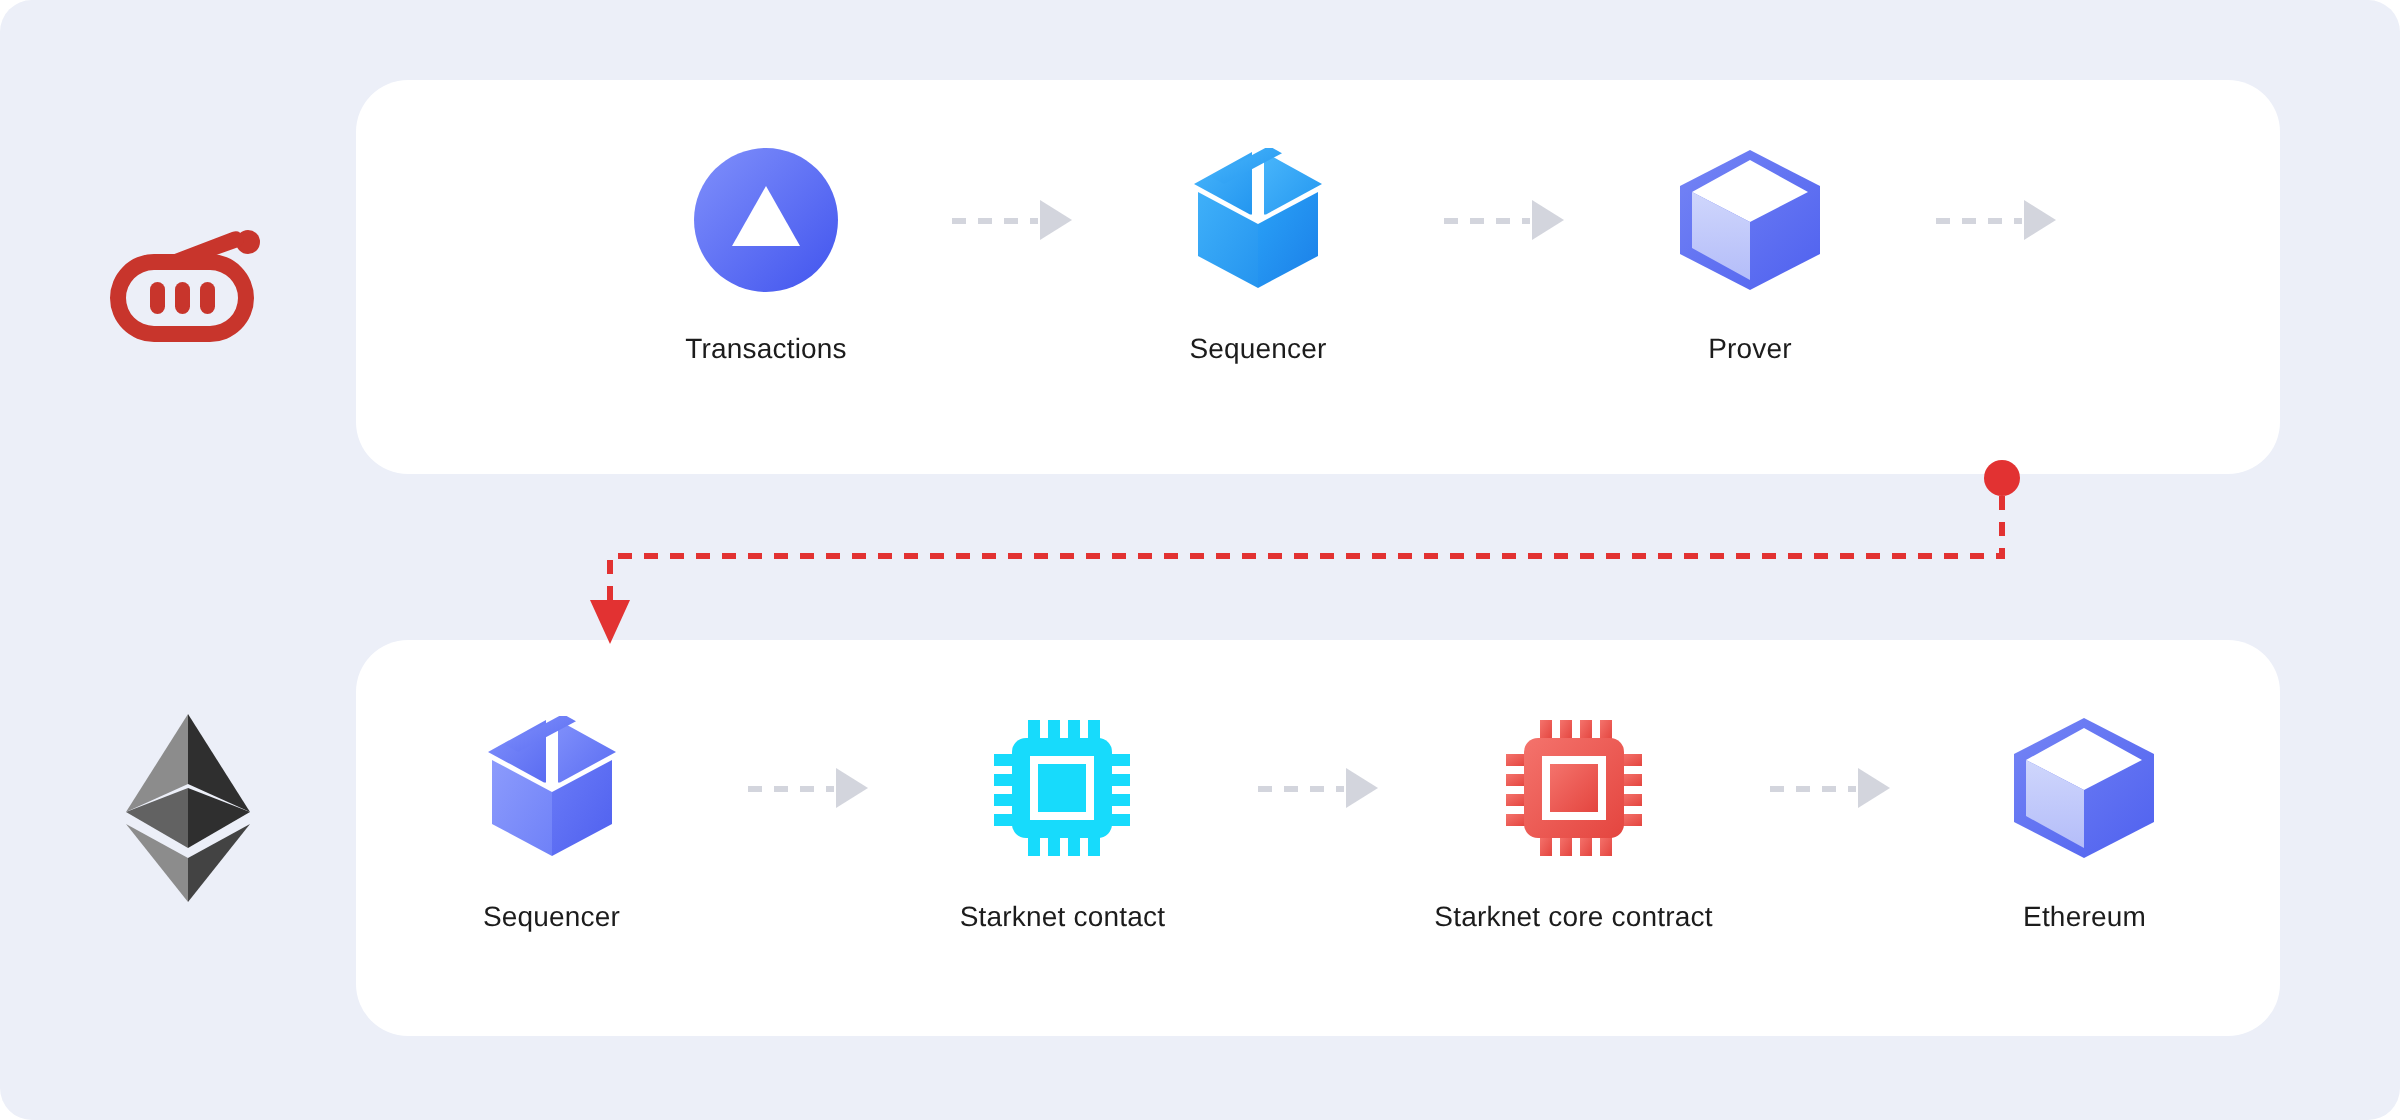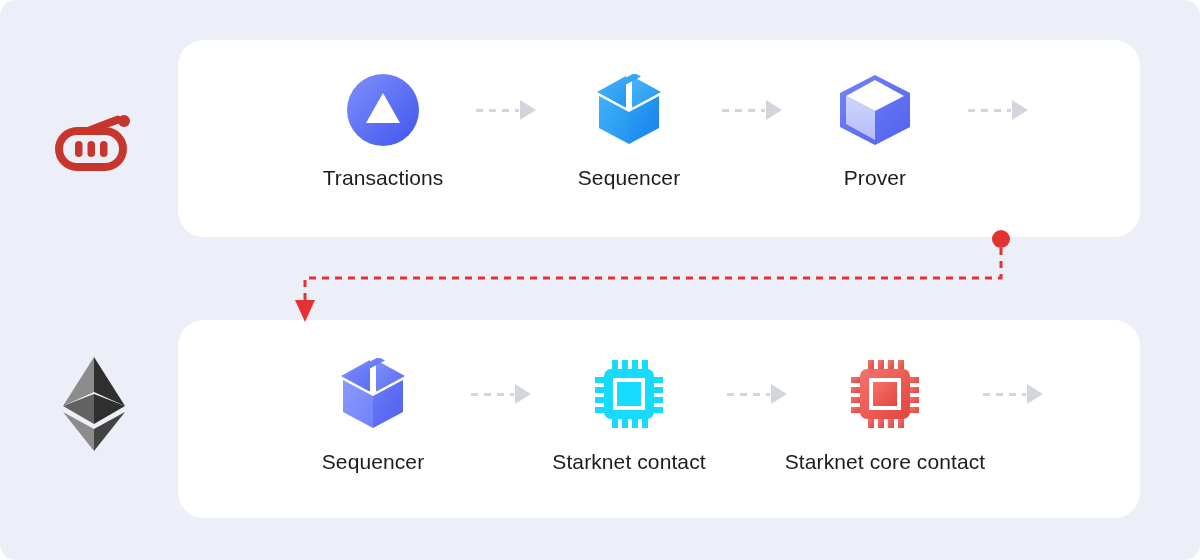--- a/index.html
+++ b/index.html
@@ -60,21 +60,21 @@
   }
   .node .glyph {
     width: 76px;
     height: 76px;
     display: flex;
     align-items: center;
     justify-content: center;
   }
   .node .label {
     margin-top: 18px;
-    font-size: 21px;
+    font-size: 14px;
     color: #1c1c1c;
     white-space: nowrap;
     letter-spacing: .1px;
   }
 
   
   .connector {
     width: 60px;
     height: 76px;
     display: flex;
@@ -316,28 +316,38 @@
             <rect x="58" y="17" width="10" height="6"></rect>
             <rect x="58" y="27" width="10" height="6"></rect>
             <rect x="58" y="37" width="10" height="6"></rect>
             <rect x="58" y="47" width="10" height="6"></rect>
             <rect x="9" y="9" width="50" height="50" rx="7"></rect>
           </g>
           <rect x="18" y="18" width="32" height="32" fill="#ffffff"></rect>
           <rect x="22" y="22" width="24" height="24" fill="url(#g-chip-red)"></rect>
         </svg>
       </div>
-      <div class="label">Starknet core contact</div>
-    </div>
-
-    <div class="connector">
-      <div class="dash"></div>
-      <div class="head"></div>
-    </div>
-
+      <div class="label">Starknet core contract</div>
+    </div>
+
+    <div class="connector">
+      <div class="dash"></div>
+      <div class="head"></div>
+    </div>
+
+    <div class="node">
+      <div class="glyph">
+        <svg width="72" height="72" viewBox="0 0 72 72">
+          <path d="M36 1 L71 19 L71 53 L36 71 L1 53 L1 19 Z" fill="url(#g-cube-r)"></path>
+          <path d="M36 6 L65 22 L36 37 L7 22 Z" fill="#ffffff"></path>
+          <path d="M7 22 L36 37 L36 66 L7 50 Z" fill="url(#g-cube-l)"></path>
+        </svg>
+      </div>
+      <div class="label">Ethereum</div>
+    </div>
 
   </div>
 
   <svg id="red-route" viewBox="0 0 1200 560">
     <circle cx="1001" cy="239" r="9" fill="#e23232"></circle>
     <path d="M1001 248 L1001 278 L305 278 L305 302" fill="none" stroke="#e23232" stroke-width="3" stroke-dasharray="7 6" stroke-linecap="butt"></path>
     <polygon points="295,300 315,300 305,322" fill="#e23232"></polygon>
   </svg>
 
 </div>

